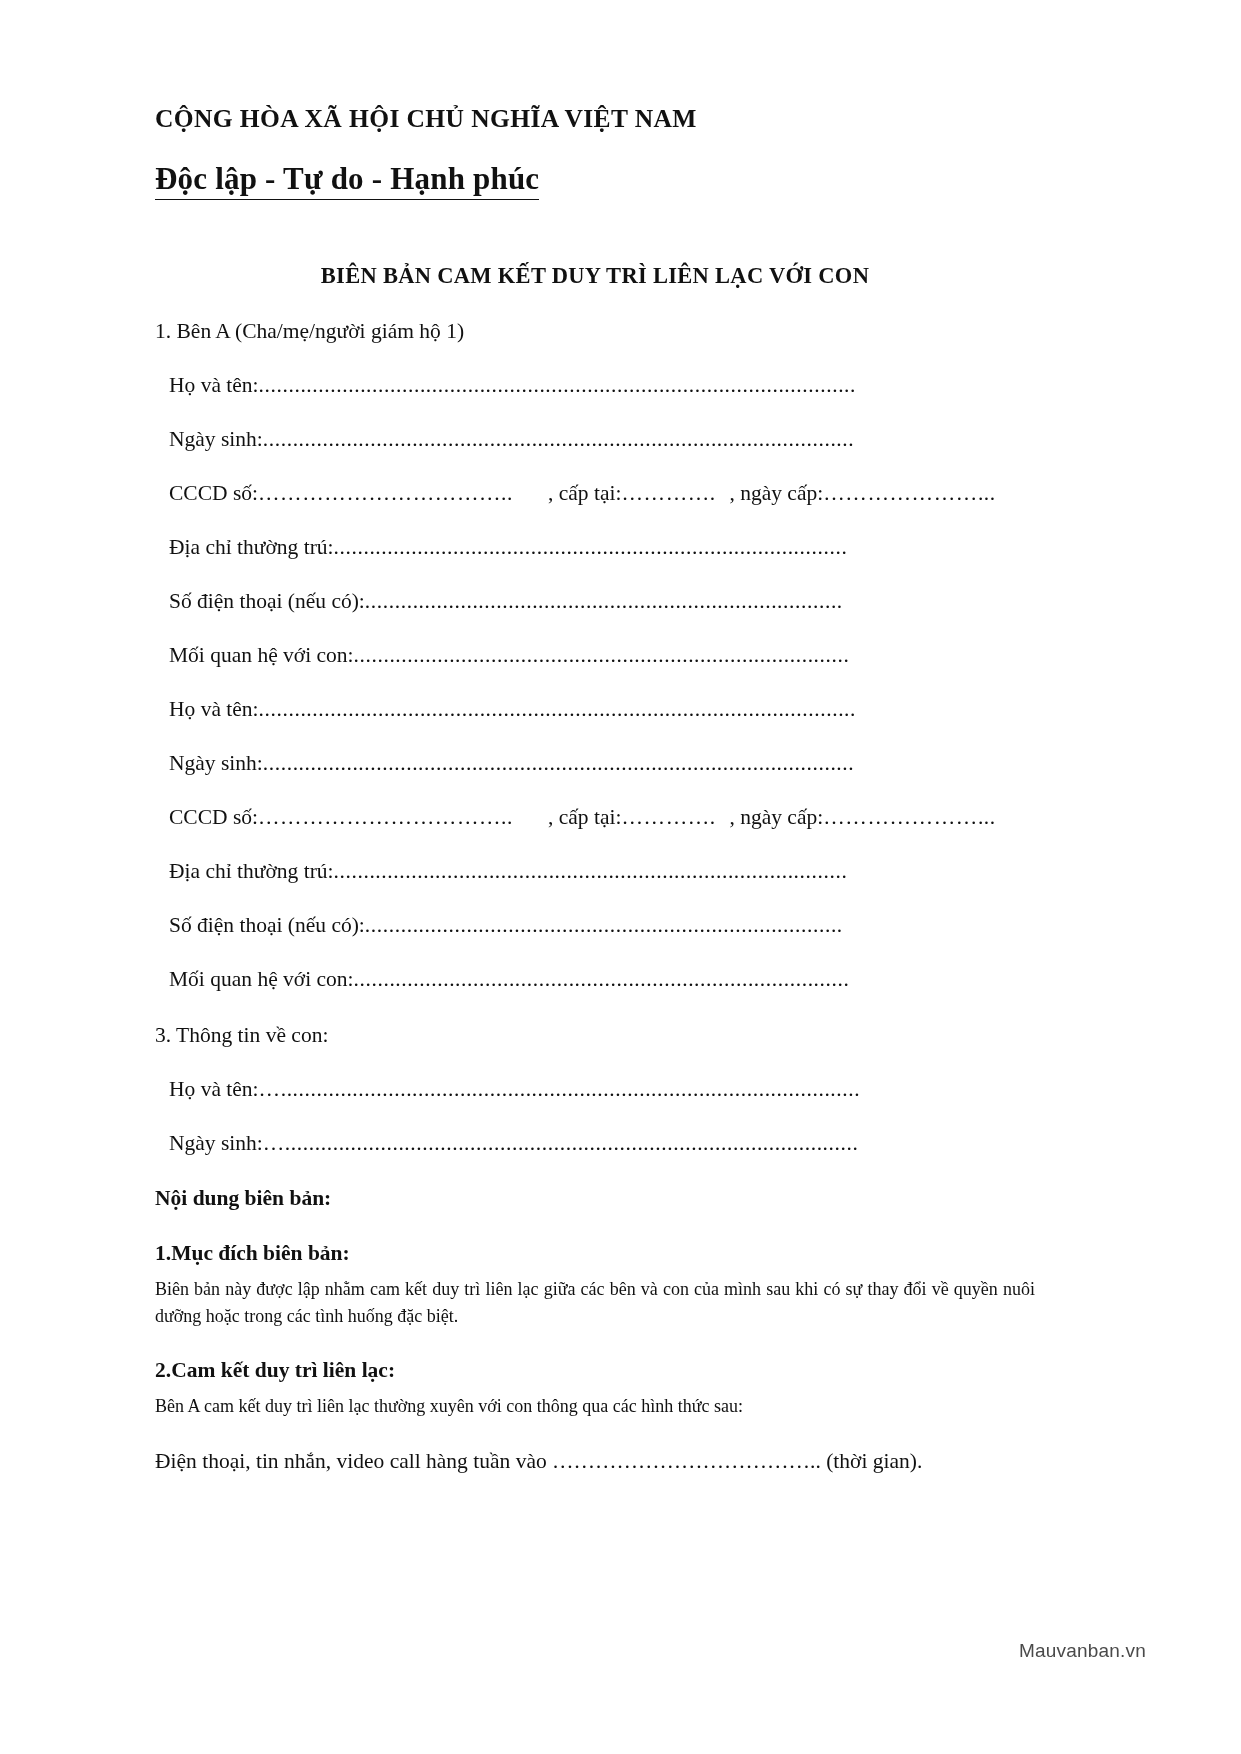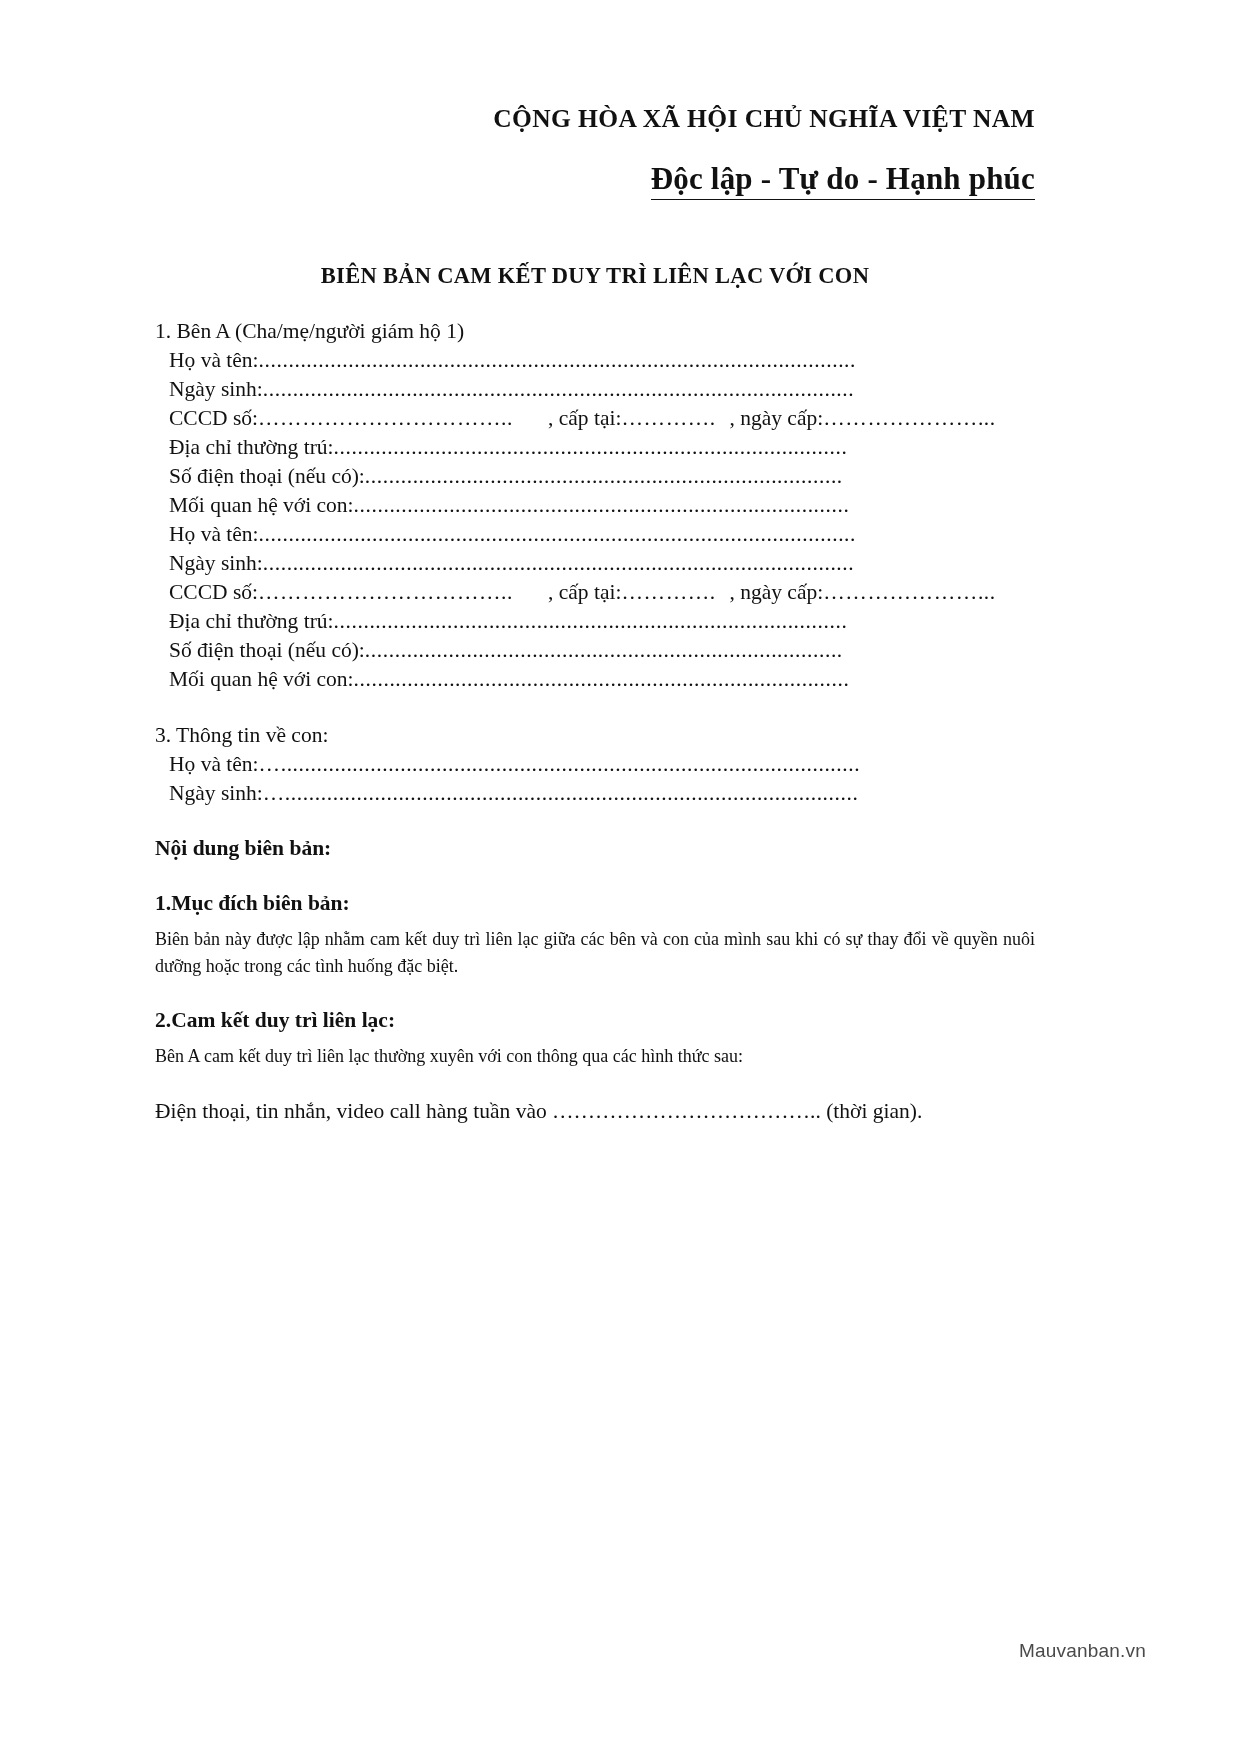--- a/index.html
+++ b/index.html
@@ -27,21 +27,21 @@
 
   .content {
     position: absolute;
     left: 155px;
     top: 104px;
     width: 880px;
   }
 
   
   .doc-header {
-    text-align: right;
+    text-align: left;
   }
 
   .national-title {
     font-size: 25.5px;
     font-weight: bold;
     letter-spacing: 0.4px;
     line-height: 1.2;
     margin: 0;
   }
 
@@ -87,20 +87,21 @@
   .sub-heading {
     font-size: 21.5px;
     font-weight: bold;
     margin-top: 26px;
     line-height: 1.35;
   }
 
   .field-row {
     font-size: 21.5px;
     line-height: 1.35;
+    margin-top: 25px;
     padding-left: 14px;
     white-space: nowrap;
     overflow: hidden;
     font-family: Liberation Serif, serif;
   }
 
   .field-row.flexrow {
     display: flex;
     align-items: baseline;
     padding-left: 14px;

